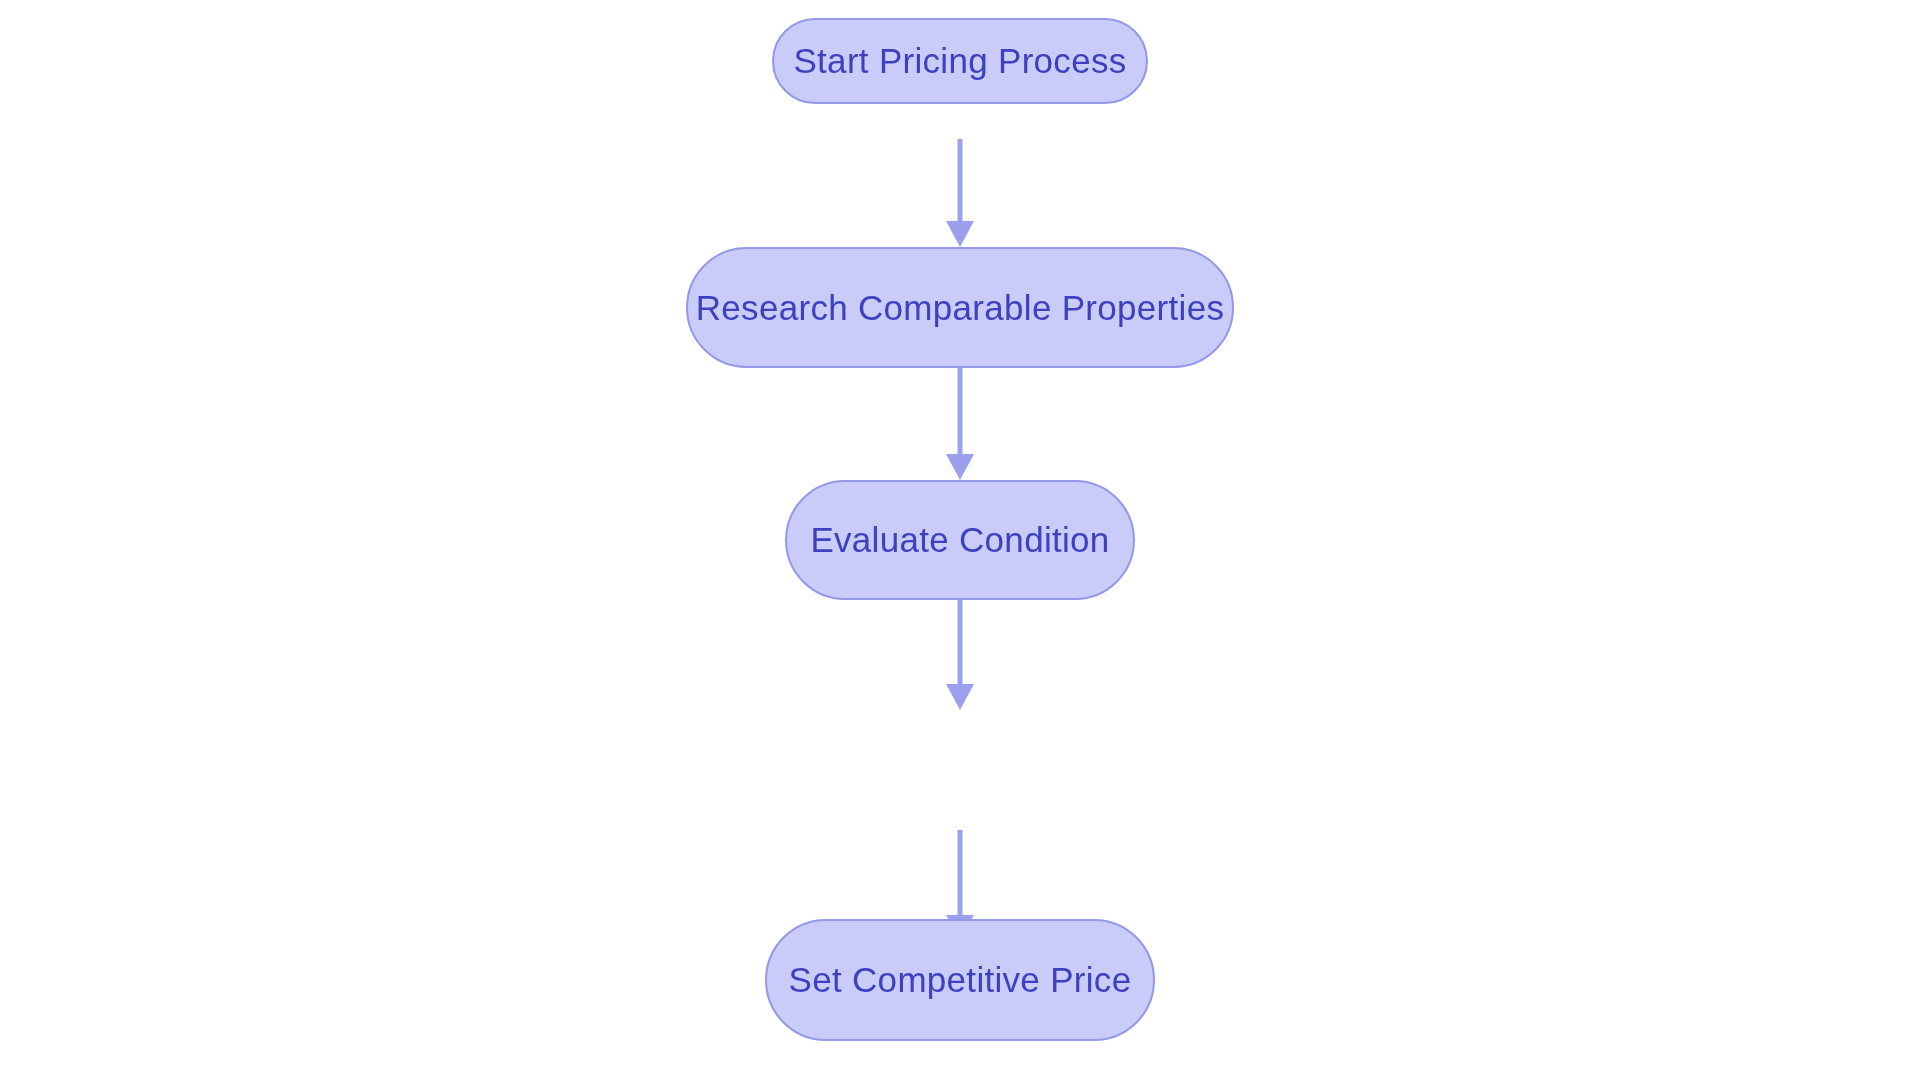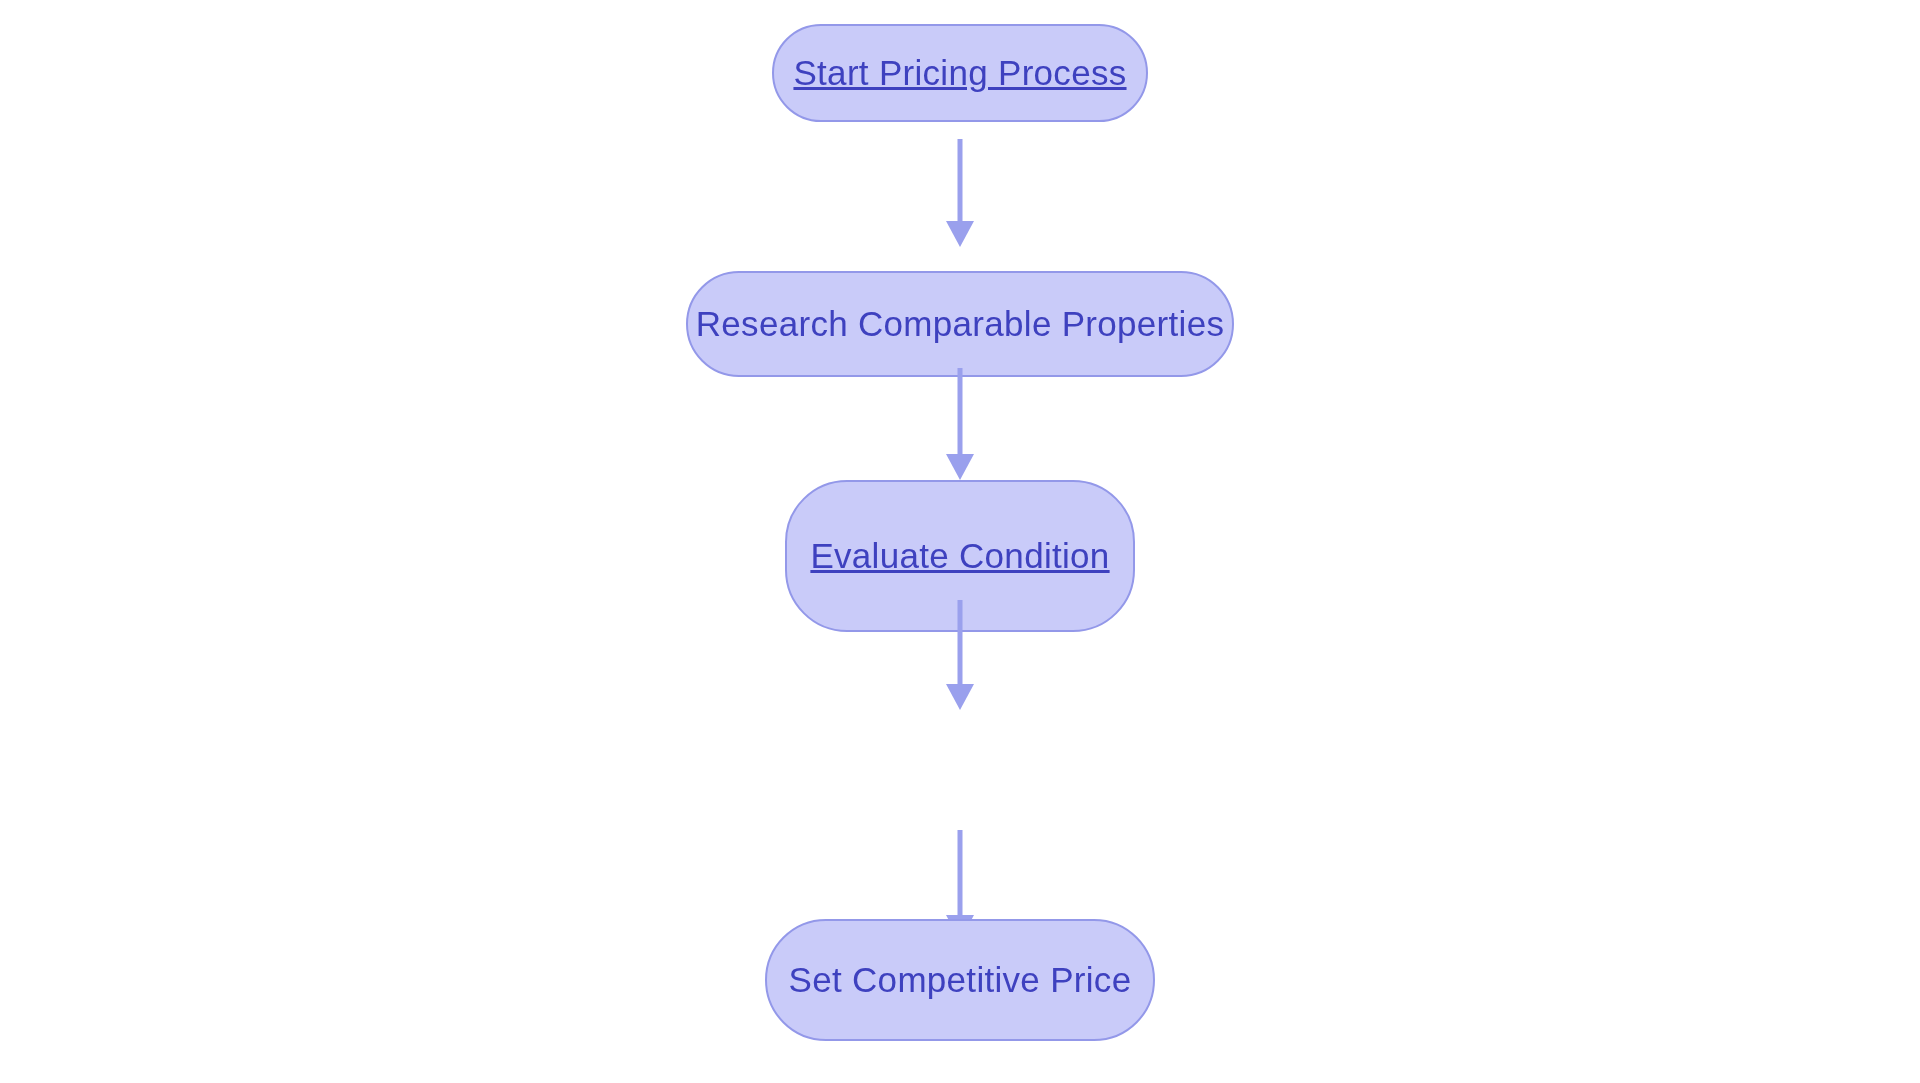--- a/index.html
+++ b/index.html
@@ -26,23 +26,23 @@
     color: var(--node-text, #3e41bf);
     font-size: 35px;
     font-weight: 400;
     letter-spacing: 0.3px;
     display: flex;
     align-items: center;
     justify-content: center;
     white-space: nowrap;
     text-align: center;
   }
-  .node-1 { top: 24px;  width: 376px; height: 98px; text-decoration: underline; }
-  .node-2 { top: 247px; width: 548px; height: 106px; margin-top: 24px; }
-  .node-3 { top: 480px; width: 350px; height: 152px; text-decoration: underline; }
+  .node-1 { top: 18px;  width: 376px; height: 86px; }
+  .node-2 { top: 247px; width: 548px; height: 121px; }
+  .node-3 { top: 480px; width: 350px; height: 120px; }
   .node-4 { top: 710px; width: 512px; height: 120px; }
   .node-5 { top: 919px; width: 390px; height: 122px; }
 
   .arrow {
     position: absolute;
     left: 50%;
     transform: translateX(-50%);
     width: 28px;
   }
   .arrow-1 { top: 139px; height: 108px; }

